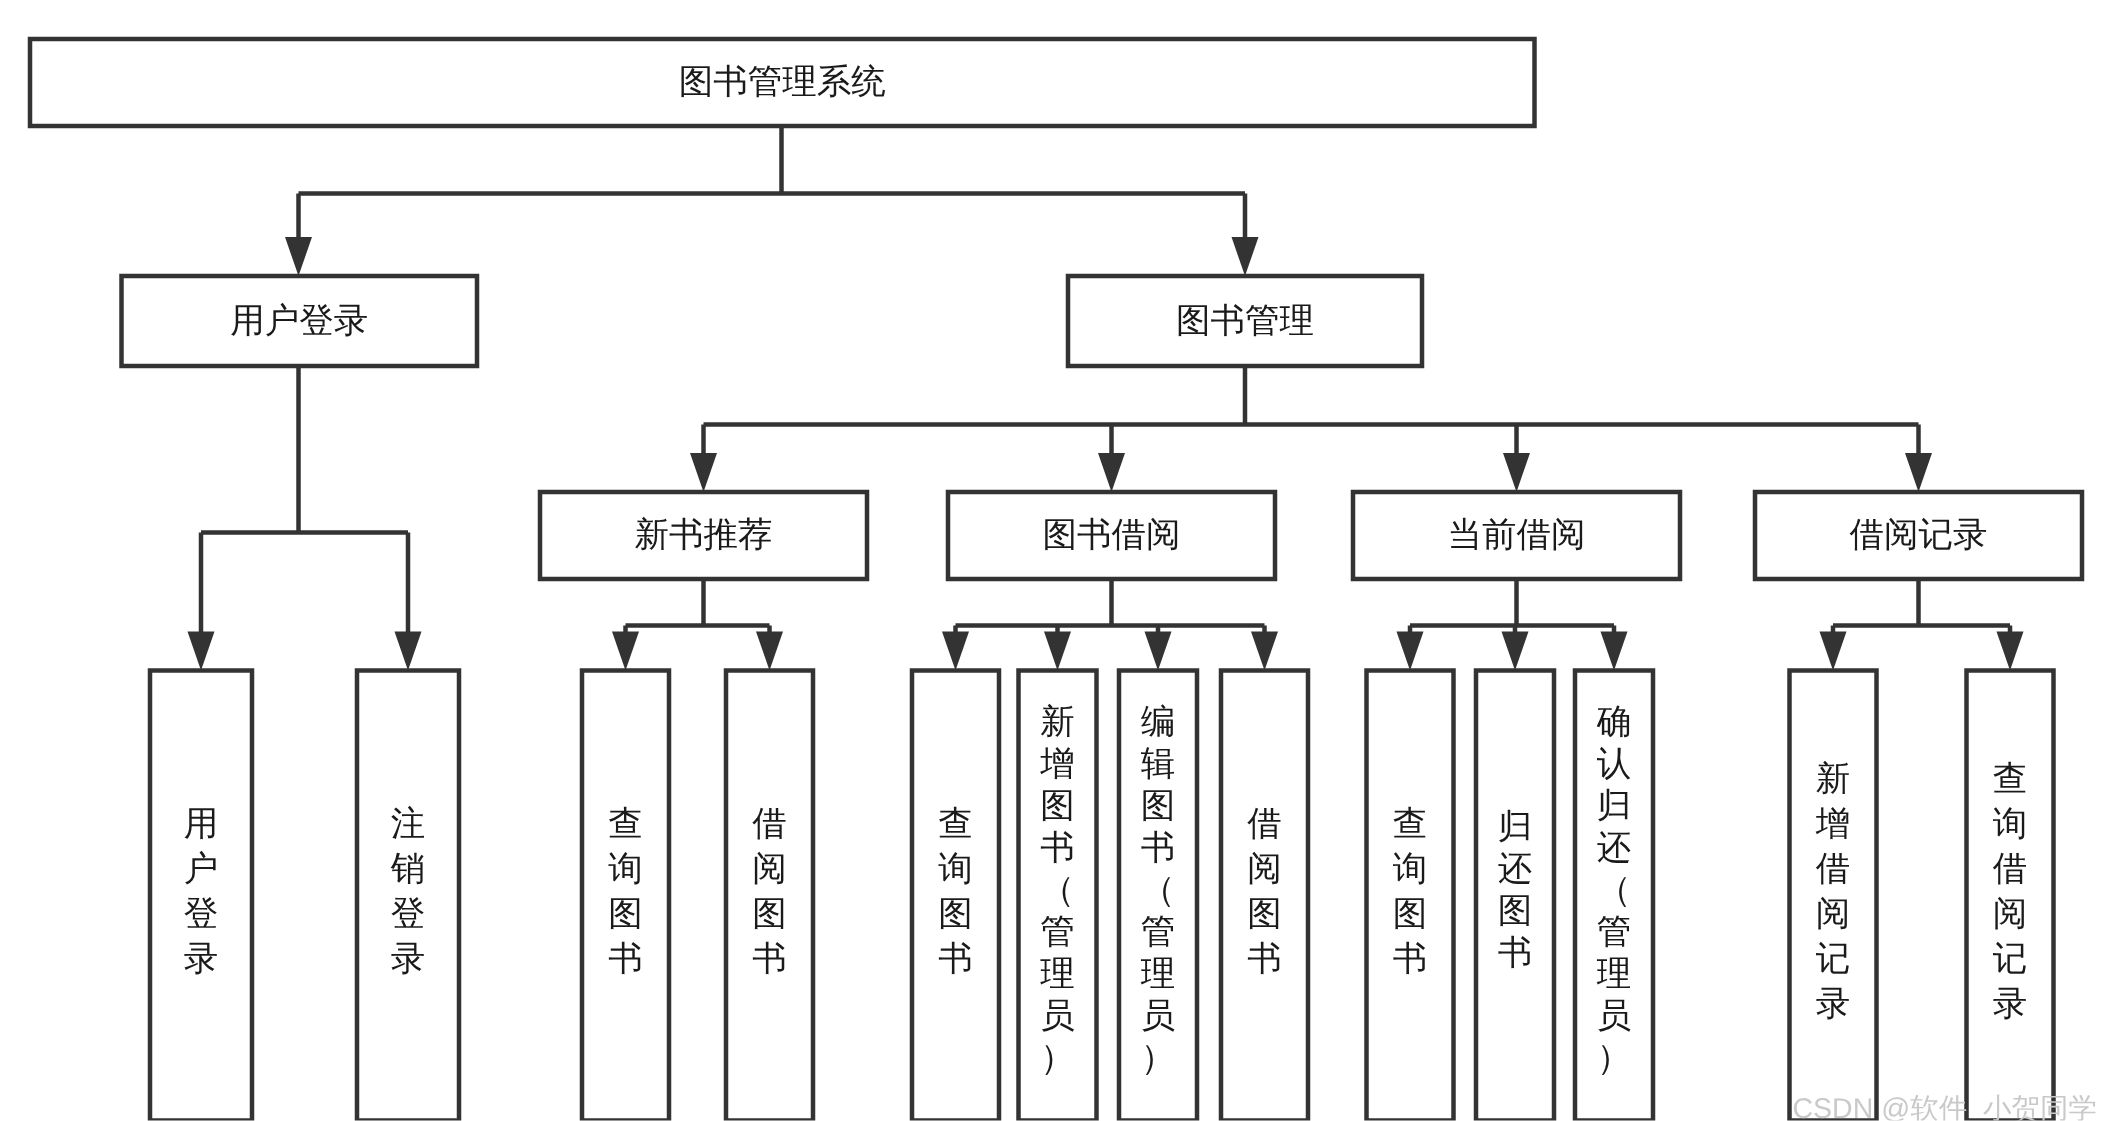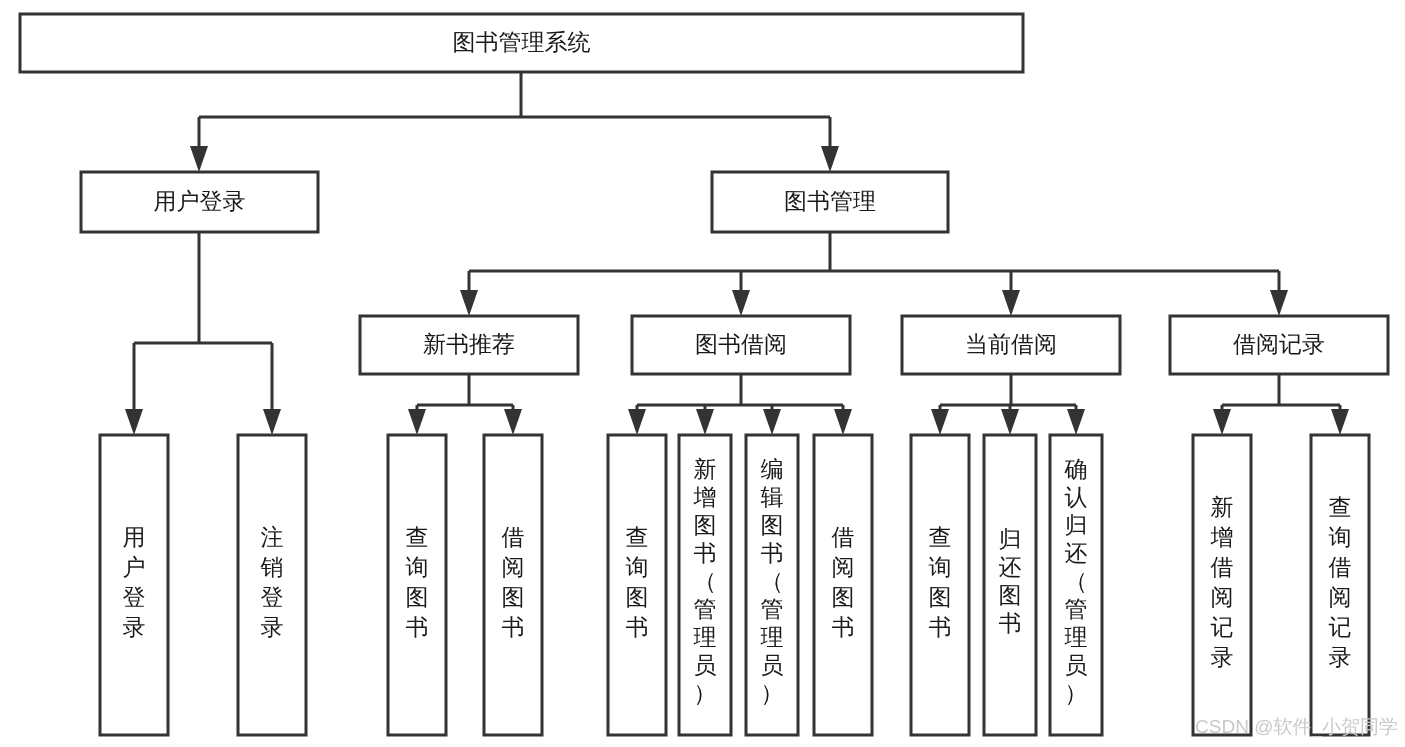--- a/index.html
+++ b/index.html
@@ -9,21 +9,21 @@
   }
   body {
     width: 1405px;
     height: 747px;
     font-family: "Liberation Sans", "DejaVu Sans", sans-serif;
     overflow: hidden;
     position: relative;
   }
   #diagram-root {
     position: absolute;
-    top: 0;
+    top: 12px;
     left: 0;
     width: 1405px;
     height: 542px;
   }
   .node-rect {
     fill: #ffffff;
     stroke: #333333;
     stroke-width: 3;
   }
   .node-label {

